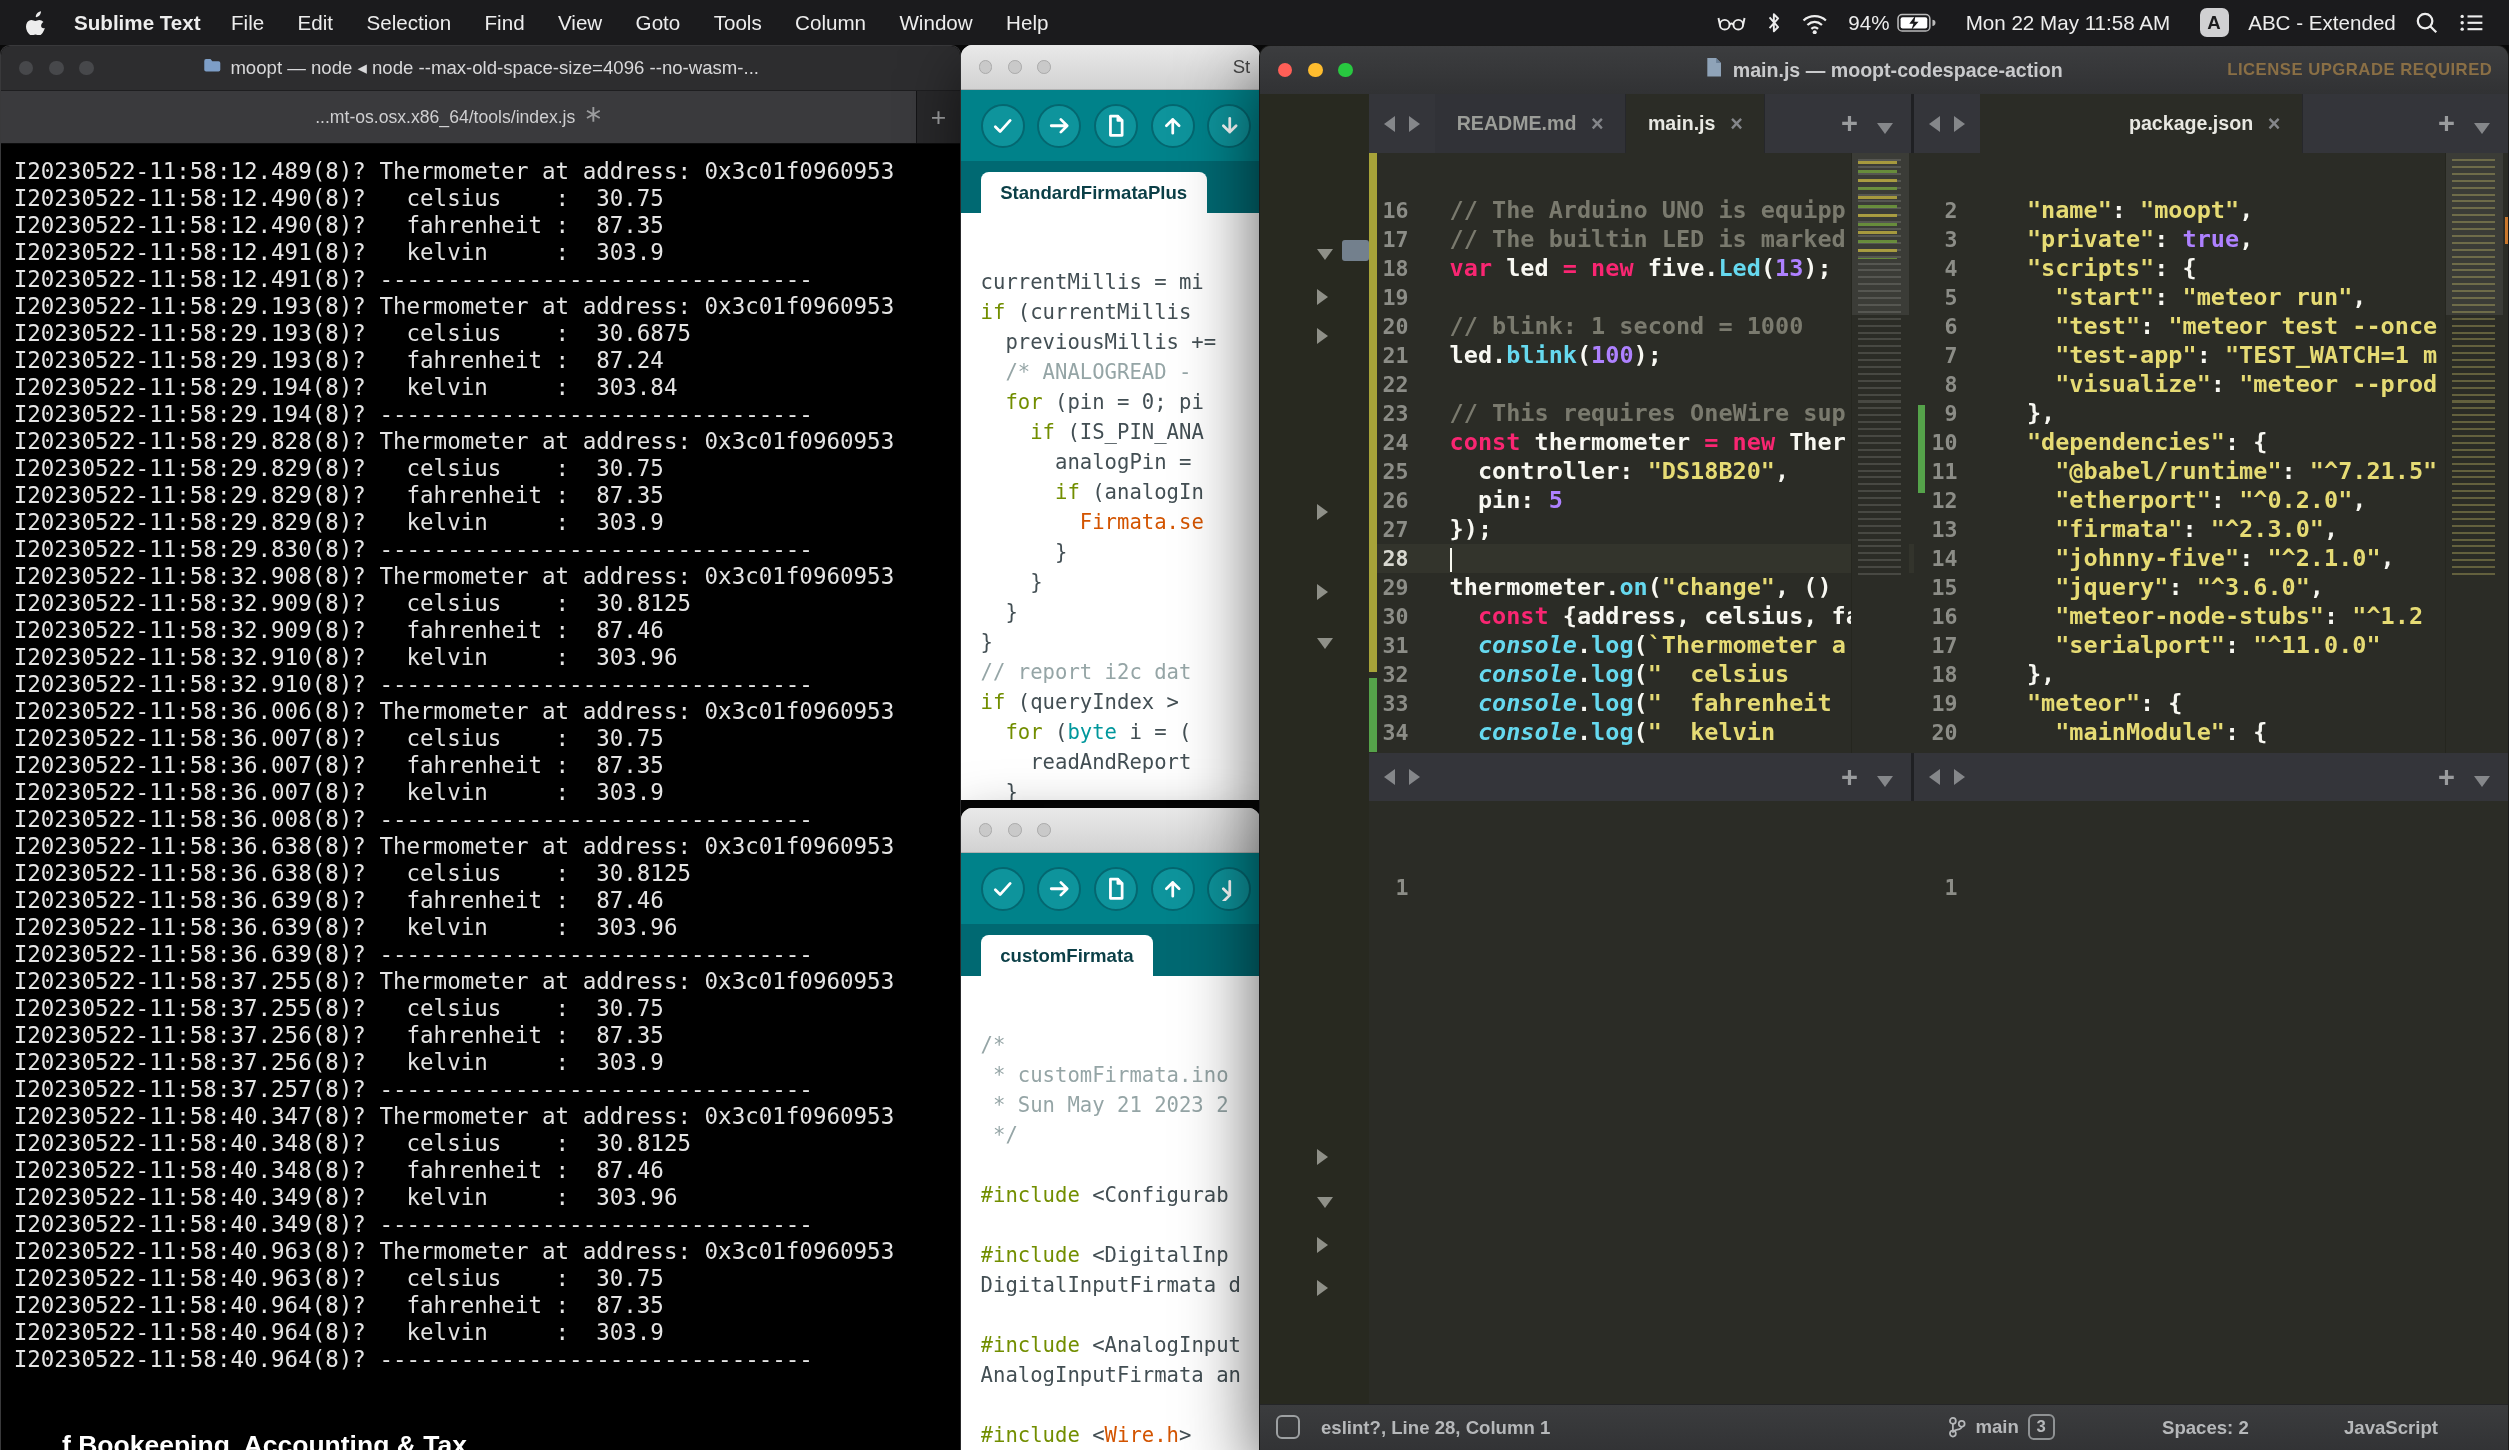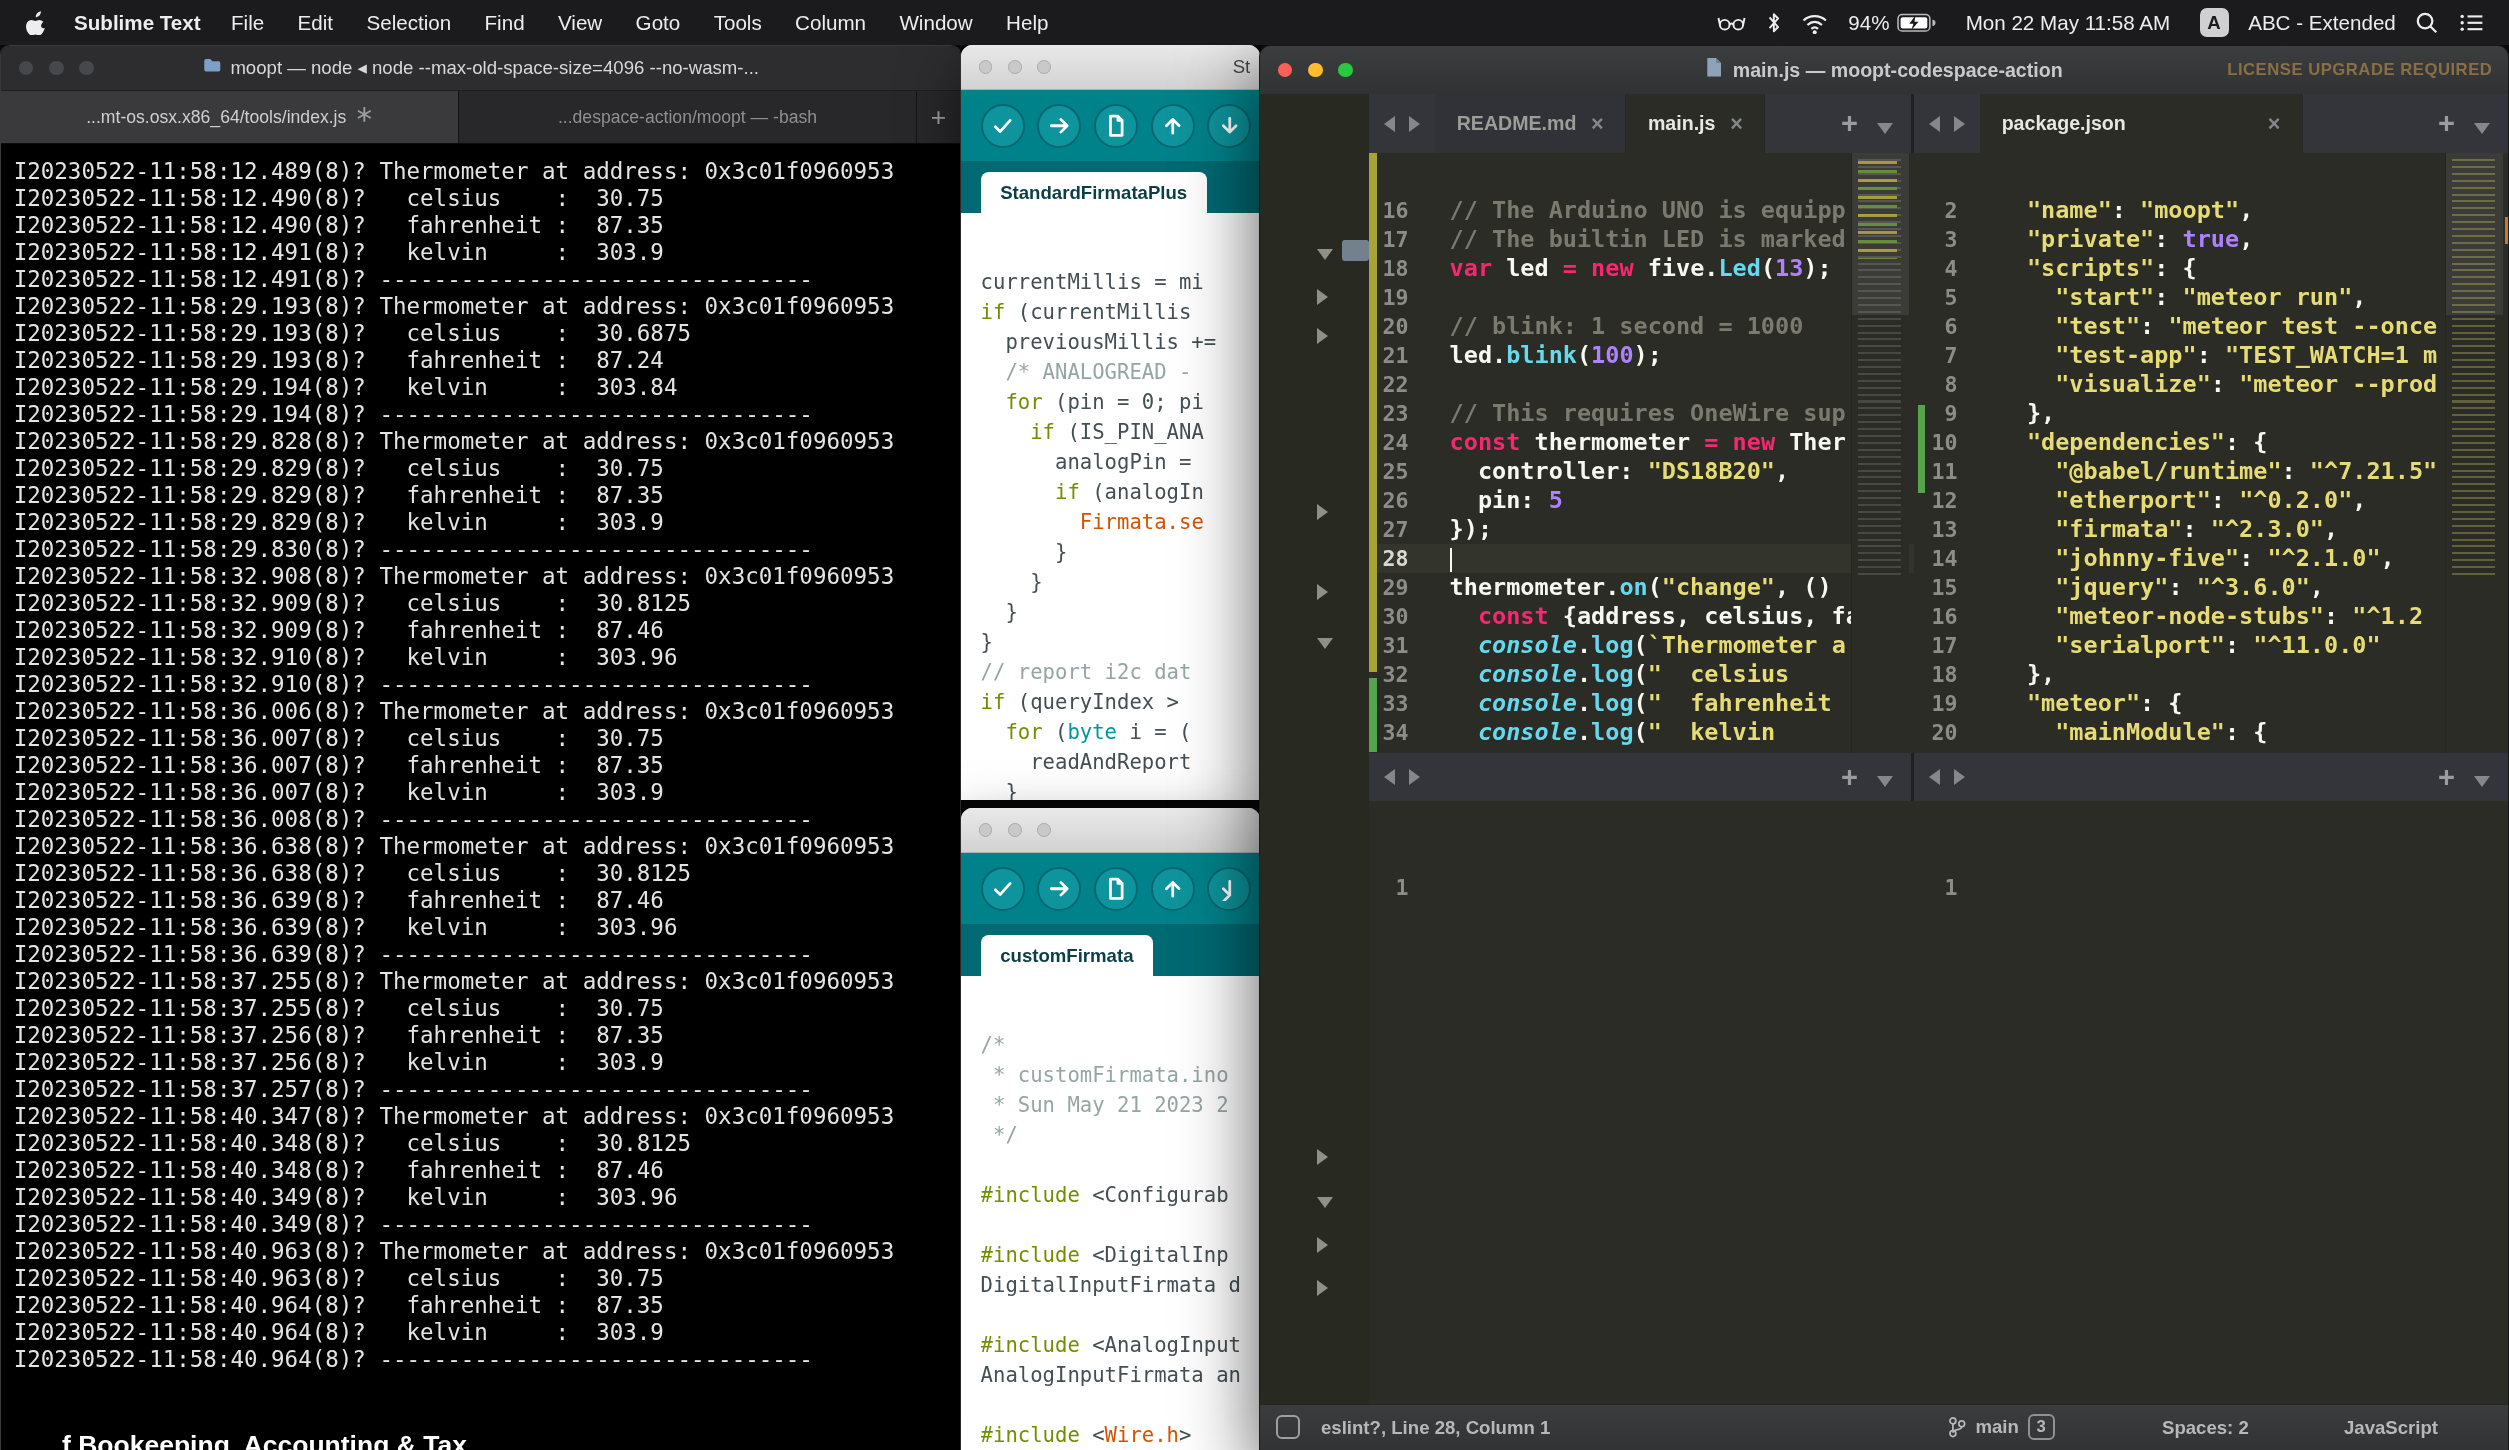--- a/index.html
+++ b/index.html
@@ -84,21 +84,21 @@
   .s-tabbar2{position:absolute;left:109px;right:0;top:707px;height:48px;background:#34353a;display:flex;}
   .s-group{display:flex;align-items:stretch;position:relative;}
   .s-group.gl{width:545px;border-right:3.9px solid #1f2023;box-sizing:border-box;}
   .s-group.gr{flex:1;}
   .tab-nav{display:flex;align-items:center;gap:14.7px;padding:0 14.7px;}
   .tri-l{width:0;height:0;border:8.8px solid transparent;border-right:11.8px solid #85878a;border-left:none;}
   .tri-r{width:0;height:0;border:8.8px solid transparent;border-left:11.8px solid #85878a;border-right:none;}
   .s-tab{display:flex;align-items:center;gap:14.7px;padding:0 21.6px;font-size:19.6px;color:#9b9d98;
          background:#313237;border-right:1px solid #26272b;white-space:nowrap;}
   .s-tab.active{background:#2b2c26;color:#e8e8e2;}
-  .s-tab.wide{width:323px;justify-content:space-between;box-sizing:border-box;}
+  .s-tab.wide{width:323px;justify-content:flex-end;box-sizing:border-box;}
   .s-tab .x{color:#84868a;font-size:21.6px;}
   .tab-plus{align-self:center;color:#9a9c9e;font-size:29px;margin-left:auto;padding:0 5.9px;}
   .tab-menu{align-self:center;width:0;height:0;border:8.8px solid transparent;border-top:11.8px solid #85878a;
             border-bottom:none;margin:9.8px 17.6px 0 13.7px;}
 
   .s-editor{position:absolute;overflow:hidden;background:#2b2c26;font-family:"DejaVu Sans Mono",monospace;
             font-size:23.5px;color:#f8f8f2;white-space:pre;}
   #ed-main{left:109px;top:107px;width:545px;height:600px;}
   #ed-json{left:658px;top:107px;width:592px;height:600px;}
   #bp-left{left:109px;top:755px;width:545px;height:605px;}
@@ -237,23 +237,20 @@
     </div>
     <div class="t-tabs">
       <div class="t-tab active">
         <span>...mt-os.osx.x86_64/tools/index.js</span>
         <span>
           <svg width="16.7" height="16.7" viewBox="0 0 16 16" stroke="#9b9c9e" stroke-width="1.8">
               <path d="M8 1v14M1.9 4.5l12.2 7M1.9 11.5l12.2-7"></path>
             </svg>
         </span>
       </div>
-      <div class="t-tab">
-        <span>...despace-action/moopt — -bash</span>
-      </div>
       <div class="t-plus">+</div>
     </div>
     <div class="t-body"><div class="tline">I20230522-11:58:12.489(8)? Thermometer at address: 0x3c01f0960953</div><div class="tline">I20230522-11:58:12.490(8)?   celsius    :  30.75</div><div class="tline">I20230522-11:58:12.490(8)?   fahrenheit :  87.35</div><div class="tline">I20230522-11:58:12.491(8)?   kelvin     :  303.9</div><div class="tline">I20230522-11:58:12.491(8)? --------------------------------</div><div class="tline">I20230522-11:58:29.193(8)? Thermometer at address: 0x3c01f0960953</div><div class="tline">I20230522-11:58:29.193(8)?   celsius    :  30.6875</div><div class="tline">I20230522-11:58:29.193(8)?   fahrenheit :  87.24</div><div class="tline">I20230522-11:58:29.194(8)?   kelvin     :  303.84</div><div class="tline">I20230522-11:58:29.194(8)? --------------------------------</div><div class="tline">I20230522-11:58:29.828(8)? Thermometer at address: 0x3c01f0960953</div><div class="tline">I20230522-11:58:29.829(8)?   celsius    :  30.75</div><div class="tline">I20230522-11:58:29.829(8)?   fahrenheit :  87.35</div><div class="tline">I20230522-11:58:29.829(8)?   kelvin     :  303.9</div><div class="tline">I20230522-11:58:29.830(8)? --------------------------------</div><div class="tline">I20230522-11:58:32.908(8)? Thermometer at address: 0x3c01f0960953</div><div class="tline">I20230522-11:58:32.909(8)?   celsius    :  30.8125</div><div class="tline">I20230522-11:58:32.909(8)?   fahrenheit :  87.46</div><div class="tline">I20230522-11:58:32.910(8)?   kelvin     :  303.96</div><div class="tline">I20230522-11:58:32.910(8)? --------------------------------</div><div class="tline">I20230522-11:58:36.006(8)? Thermometer at address: 0x3c01f0960953</div><div class="tline">I20230522-11:58:36.007(8)?   celsius    :  30.75</div><div class="tline">I20230522-11:58:36.007(8)?   fahrenheit :  87.35</div><div class="tline">I20230522-11:58:36.007(8)?   kelvin     :  303.9</div><div class="tline">I20230522-11:58:36.008(8)? --------------------------------</div><div class="tline">I20230522-11:58:36.638(8)? Thermometer at address: 0x3c01f0960953</div><div class="tline">I20230522-11:58:36.638(8)?   celsius    :  30.8125</div><div class="tline">I20230522-11:58:36.639(8)?   fahrenheit :  87.46</div><div class="tline">I20230522-11:58:36.639(8)?   kelvin     :  303.96</div><div class="tline">I20230522-11:58:36.639(8)? --------------------------------</div><div class="tline">I20230522-11:58:37.255(8)? Thermometer at address: 0x3c01f0960953</div><div class="tline">I20230522-11:58:37.255(8)?   celsius    :  30.75</div><div class="tline">I20230522-11:58:37.256(8)?   fahrenheit :  87.35</div><div class="tline">I20230522-11:58:37.256(8)?   kelvin     :  303.9</div><div class="tline">I20230522-11:58:37.257(8)? --------------------------------</div><div class="tline">I20230522-11:58:40.347(8)? Thermometer at address: 0x3c01f0960953</div><div class="tline">I20230522-11:58:40.348(8)?   celsius    :  30.8125</div><div class="tline">I20230522-11:58:40.348(8)?   fahrenheit :  87.46</div><div class="tline">I20230522-11:58:40.349(8)?   kelvin     :  303.96</div><div class="tline">I20230522-11:58:40.349(8)? --------------------------------</div><div class="tline">I20230522-11:58:40.963(8)? Thermometer at address: 0x3c01f0960953</div><div class="tline">I20230522-11:58:40.963(8)?   celsius    :  30.75</div><div class="tline">I20230522-11:58:40.964(8)?   fahrenheit :  87.35</div><div class="tline">I20230522-11:58:40.964(8)?   kelvin     :  303.9</div><div class="tline">I20230522-11:58:40.964(8)? --------------------------------</div></div>
     <div class="t-overlay">f Bookeeping, Accounting &amp; Tax</div>
   </section>
 
   <section id="arduino-top" class="ard-window">
     <div class="ard-titlebar">
       <div class="traffic">
         <span class="dot"></span>

